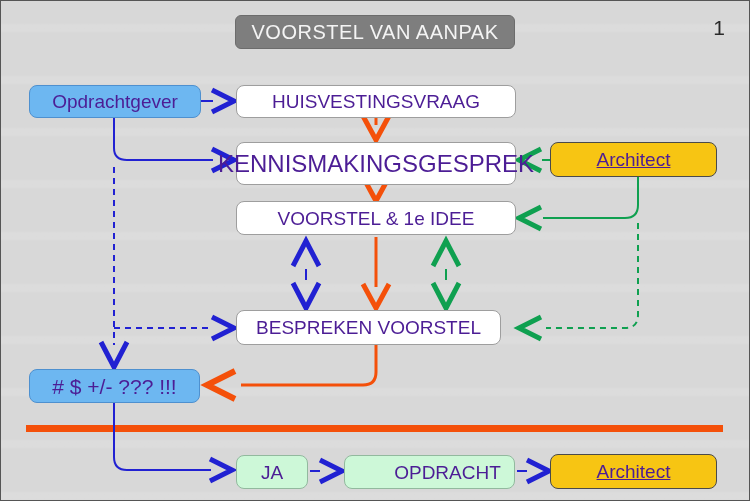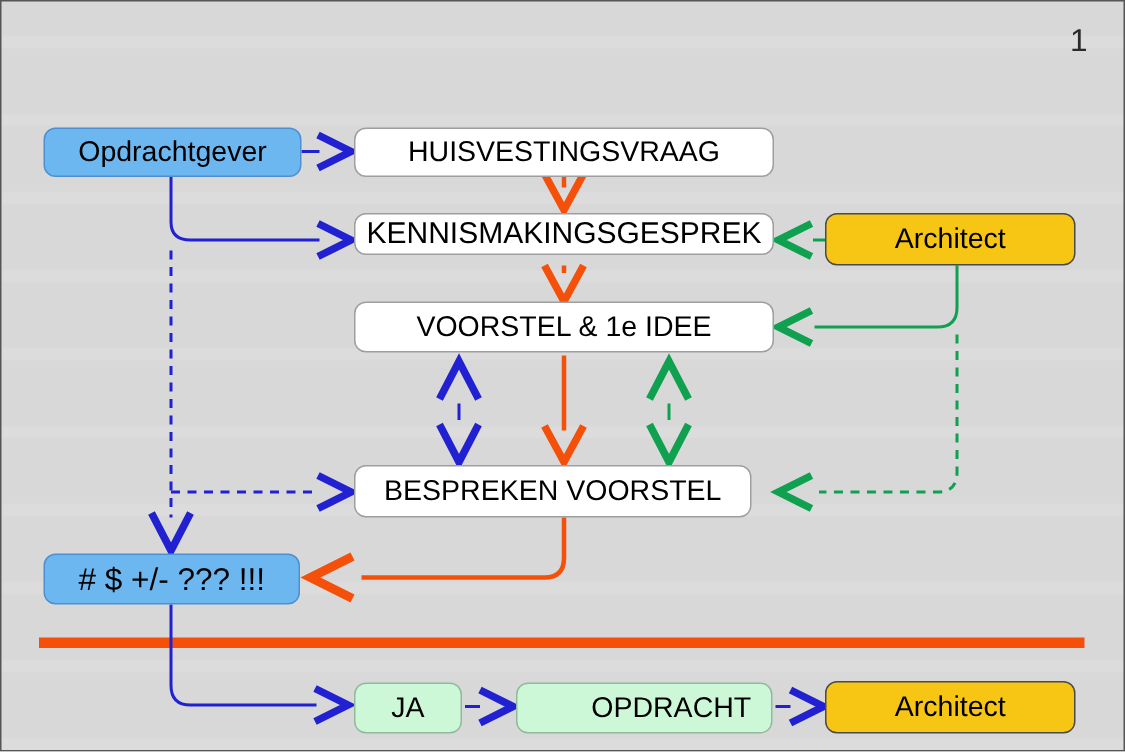--- a/index.html
+++ b/index.html
@@ -16,41 +16,41 @@
       #d8d8d8;
     font-family:"Liberation Sans","DejaVu Sans",sans-serif;
     overflow:hidden;
   }
   .node{
     position:absolute;
     box-sizing:border-box;
     display:flex;align-items:center;justify-content:center;
     border-radius:8px;
     font-size:19px;
-    color:#000000;
+    color:#4c1d95;
     white-space:nowrap;
     line-height:1;
   }
   .title-box{
     left:234px;top:14px;width:280px;height:34px;
     background:#7e7e7e;border:1px solid #6c6c6c;border-radius:6px;
     color:#f4f4f4;font-size:20px;letter-spacing:0.5px;
   }
   .page-num{
     position:absolute;right:24px;top:15px;
     font-size:21px;color:#2a2a2a;
   }
   .white-box{background:#ffffff;border:1px solid #9e9e9e;text-align:right;}
   .blue-box{background:#6db7f1;border:1.5px solid #4e90cf;}
-  .yellow-box{background:#f7c513;border:1px solid #4a4a4a;}
+  .yellow-box{background:#f7c513;border:1px solid #4a4a4a;text-decoration:underline;}
   .mint-box{background:#cdf8d8;border:1px solid #92b99e;}
 
   #n-opdrachtgever{left:28px;top:84px;width:172px;height:33px;}
   #n-huisvestingsvraag{left:235px;top:84px;width:280px;height:33px;}
-  #n-kennismakingsgesprek{left:235px;top:141px;width:280px;height:28px;font-size:20px;}
+  #n-kennismakingsgesprek{left:235px;top:141px;width:280px;height:43px;font-size:24px;}
   #n-architect-top{left:549px;top:141px;width:167px;height:35px;}
   #n-voorstel-idee{left:235px;top:200px;width:280px;height:34px;}
   #n-bespreken-voorstel{left:235px;top:309px;width:265px;height:35px;}
   #n-kosten{left:28px;top:368px;width:171px;height:34px;font-size:21px;}
   #n-ja{left:235px;top:454px;width:72px;height:34px;}
   #n-opdracht{left:343px;top:454px;width:171px;height:34px;padding-left:36px;}
   #n-architect-bottom{left:549px;top:453px;width:167px;height:35px;}
 
   #arrows{position:absolute;left:0;top:0;pointer-events:none;}
   .ln{fill:none;stroke-linecap:butt;stroke-linejoin:miter;}
@@ -61,20 +61,21 @@
   .w3{stroke-width:3px;}
   .hd{stroke-width:5px;}
   .hd-big{stroke-width:6px;}
   .dash{stroke-dasharray:6 5;}
 </style>
 </head>
 <body>
 
 <div id="stage">
 
+  <div class="node title-box">VOORSTEL VAN AANPAK</div>
   <div class="page-num">1</div>
 
   <svg id="arrows" width="750" height="501" viewBox="0 0 750 501">
 
     <rect x="25" y="424" width="697" height="7" fill="#f4500a"></rect>
 
     <g>
       <path class="ln blue w2" d="M200,100 L212,100"></path>
       <path class="ln blue hd" d="M211,89 L233,100 L211,111"></path>
     </g>

